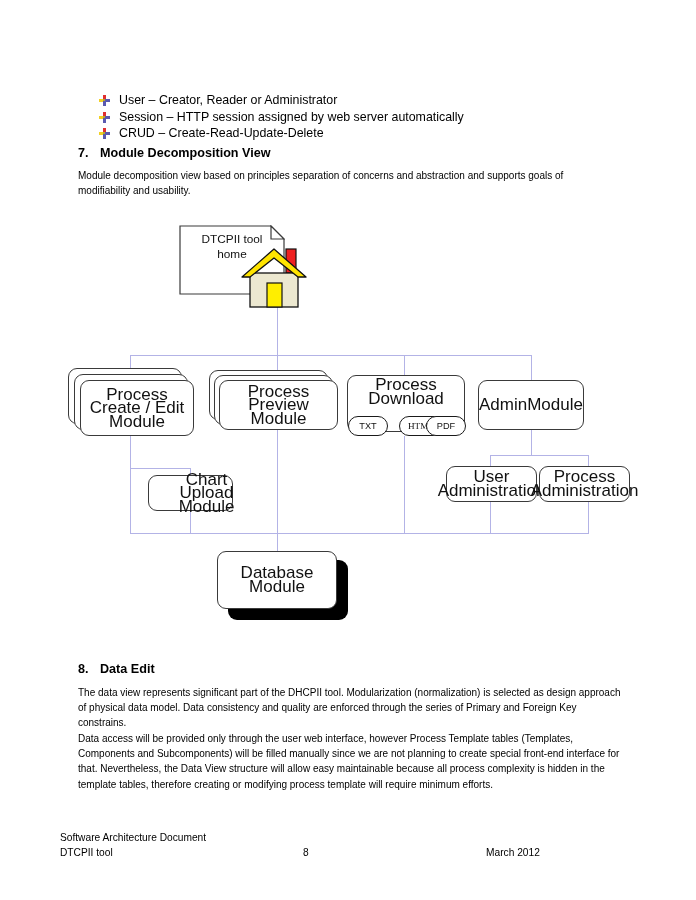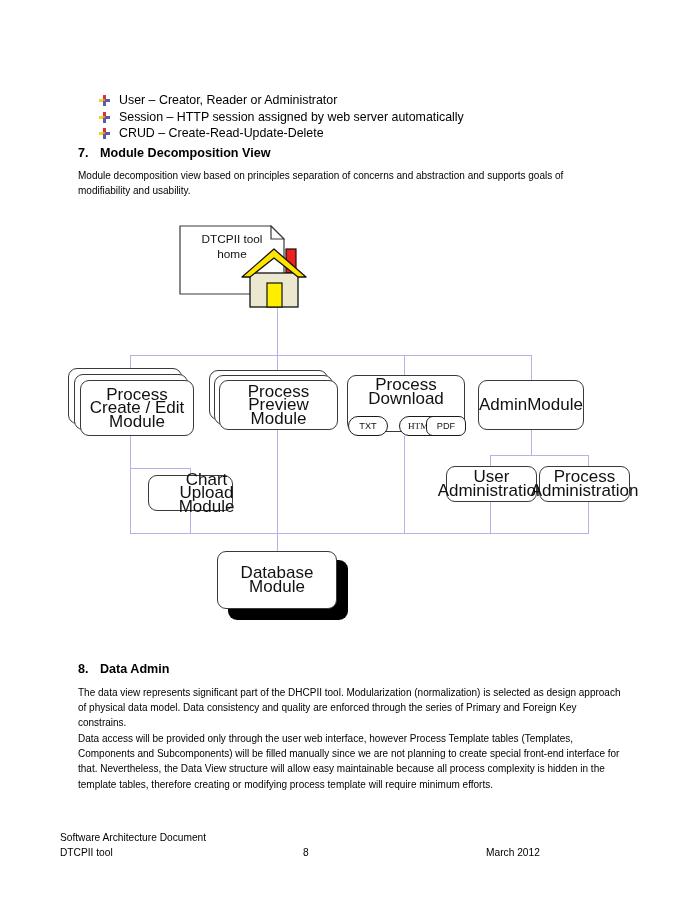--- a/index.html
+++ b/index.html
@@ -146,21 +146,21 @@
 
     <div class="node" style="left:347px;top:160px;width:118px;height:57px;align-items:flex-start;padding-top:2px;">
       <span>Process Download</span>
     </div>
     <div class="badge" style="left:348px;top:201px;width:40px;height:20px;">
       <span>TXT</span>
     </div>
     <div class="badge" style="left:399px;top:201px;width:44px;height:20px;font-family:Liberation Serif, serif;">
       <span>HTML</span>
     </div>
-    <div class="badge" style="left:426px;top:201px;width:40px;height:20px;border-radius:7px;">
+    <div class="badge" style="left:426px;top:201px;width:40px;height:20px;">
       <span>PDF</span>
     </div>
 
     <div class="node" style="left:478px;top:165px;width:106px;height:50px;flex-direction:row;">
       <span>Admin</span>
       <span>Module</span>
     </div>
 
     <div class="conn v" style="left:531px;top:215px;height:25px;"></div>
     <div class="conn h" style="left:490px;top:240px;width:98px;"></div>
@@ -195,21 +195,21 @@
 
     <div class="db-shadow" style="left:228px;top:345px;width:120px;height:60px;"></div>
     <div class="node" style="left:217px;top:336px;width:120px;height:58px;flex-direction:column;">
       <span>Database</span>
       <span>Module</span>
     </div>
 
   </div>
 
   <div class="heading" style="left:78px;top:662px;">
-    <span class="num">8.</span><span>Data Admin</span>
+    <span class="num">8.</span><span>Data Edit</span>
   </div>
   <div class="para" style="left:78px;top:685px;width:548px;">The data view represents significant part of the DHCPII tool. Modularization (normalization) is selected as design approach of physical data model. Data consistency and quality are enforced through the series of Primary and Foreign Key constrains.</div>
   <div class="para" style="left:78px;top:731px;width:548px;">Data access will be provided only through the user web interface, however Process Template tables (Templates, Components and Subcomponents) will be filled manually since we are not planning to create special front-end interface for that. Nevertheless, the Data View structure will allow easy maintainable because all process complexity is hidden in the template tables, therefore creating or modifying process template will require minimum efforts.</div>
 
   <div class="footer" style="left:60px;top:832px;">Software Architecture Document</div>
   <div class="footer" style="left:60px;top:847px;">DTCPII tool</div>
   <div class="footer" style="left:303px;top:847px;">8</div>
   <div class="footer" style="left:486px;top:847px;">March 2012</div>
 
 </div>

